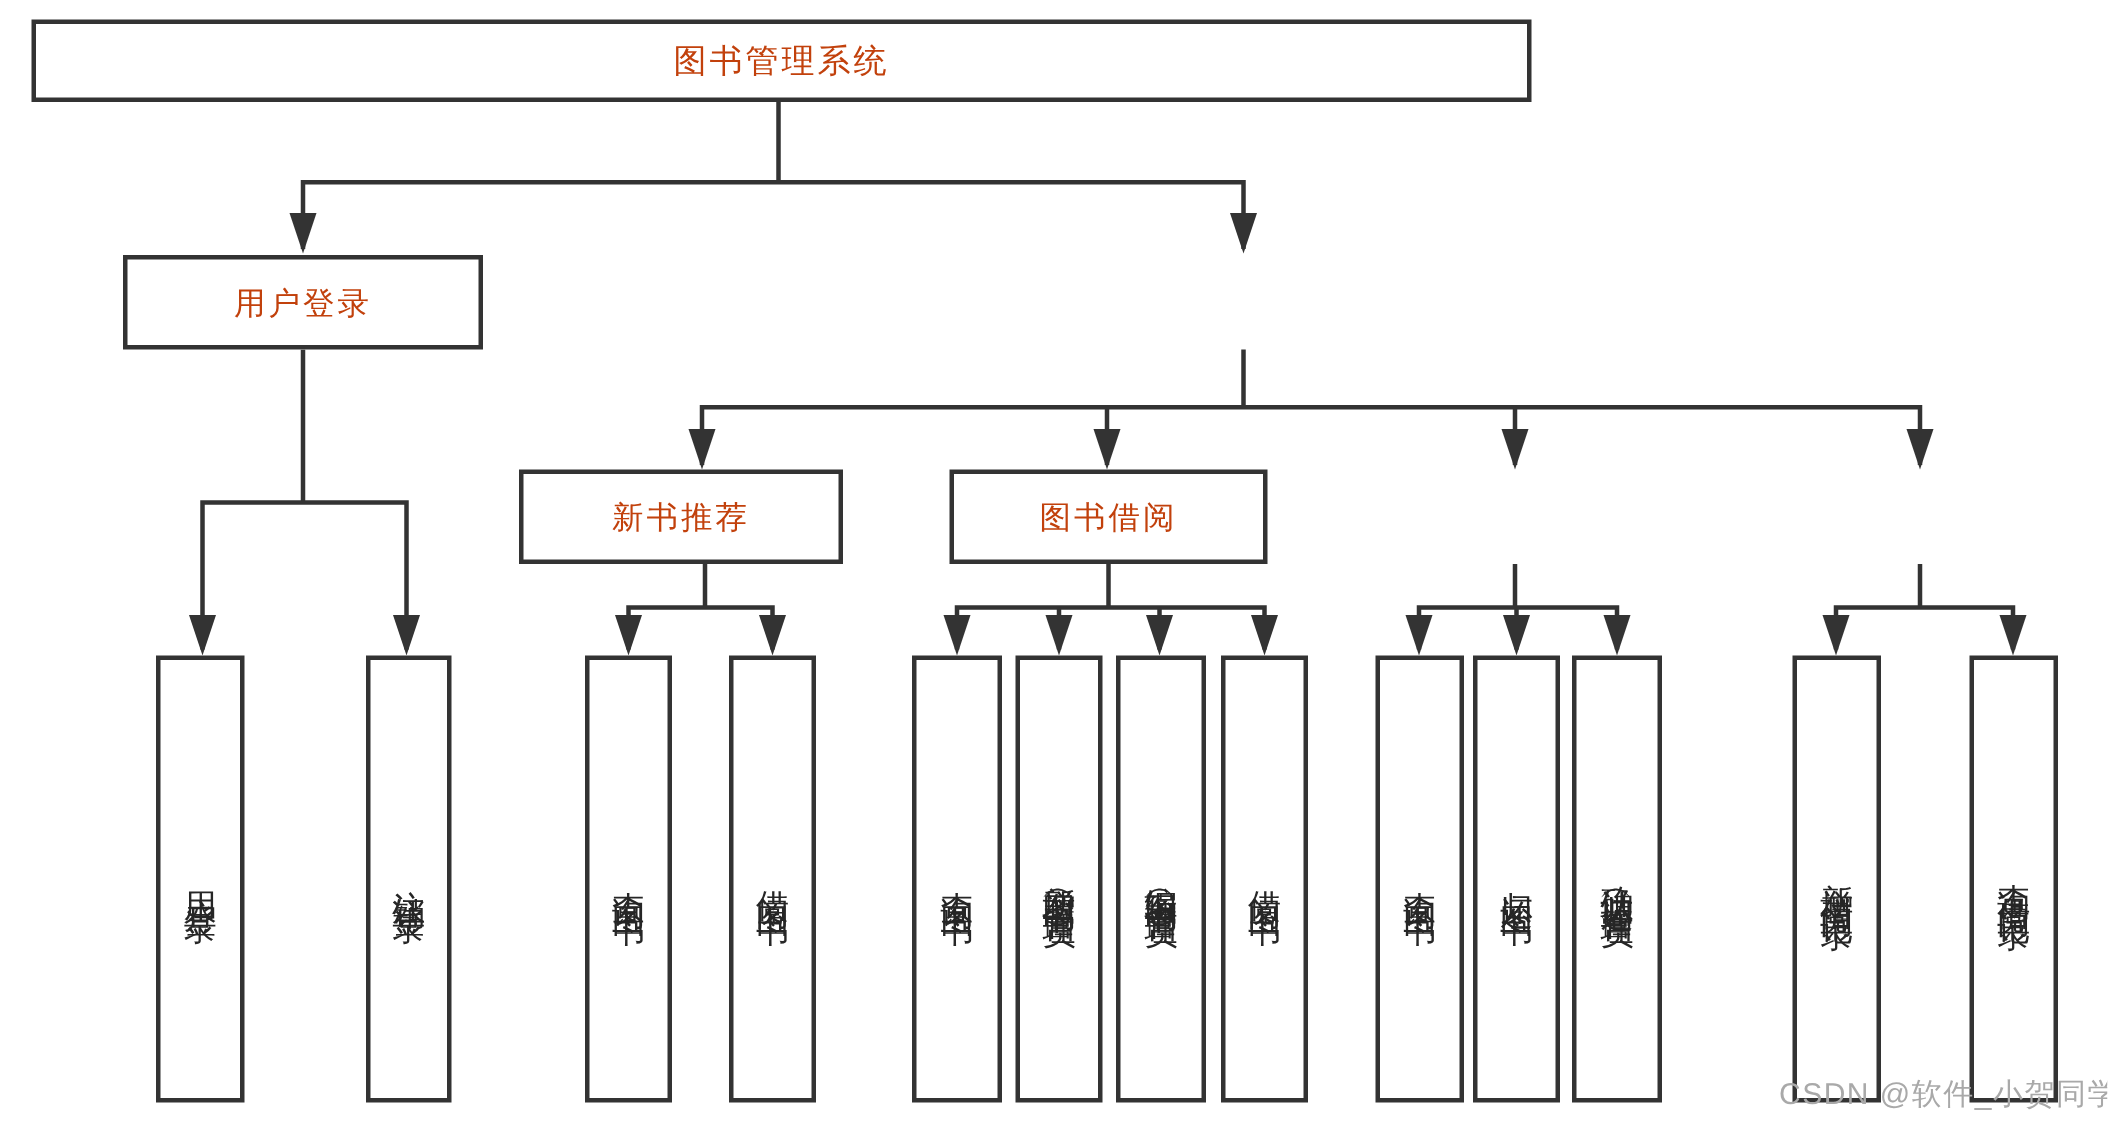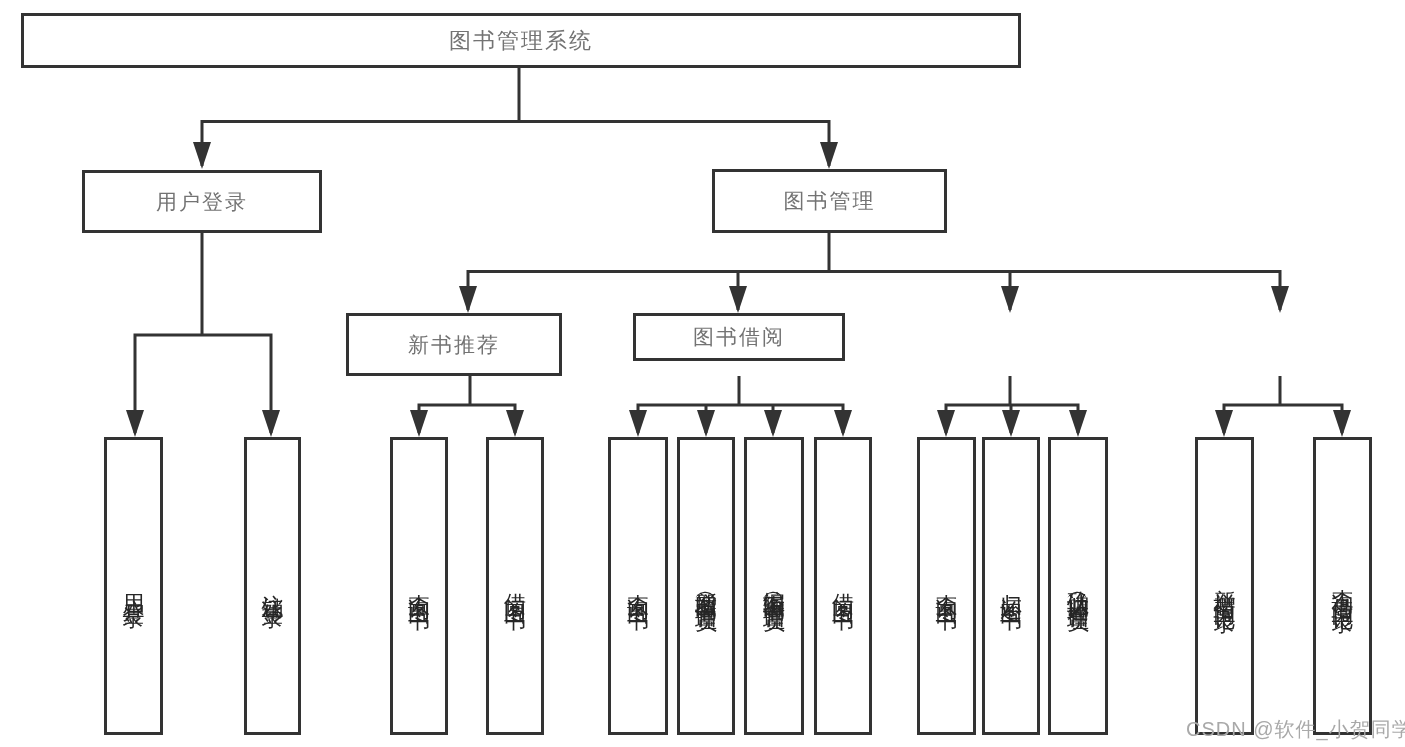--- a/index.html
+++ b/index.html
@@ -8,21 +8,21 @@
     width:1405px;height:747px;
     background:#ffffff;
     font-family:"Liberation Sans","DejaVu Sans",sans-serif;
     overflow:hidden;
   }
   svg.wires{position:absolute;left:0;top:0;}
   .hbox{
     position:absolute;box-sizing:border-box;
     border:3px solid #333333;background:#ffffff;
     display:flex;align-items:center;justify-content:center;
-    font-size:21px;color:#737373;letter-spacing:2px;white-space:nowrap;
+    font-size:21px;color:#c2410c;letter-spacing:2px;white-space:nowrap;
     z-index:2;
   }
   .hbox.root{font-size:22px;}
   .vbox{
     position:absolute;box-sizing:border-box;
     top:437px;height:298px;
     border:3px solid #333333;background:#ffffff;
     display:flex;align-items:center;justify-content:center;
     writing-mode:vertical-rl;
     font-size:22px;color:#262626;letter-spacing:5px;
@@ -76,24 +76,23 @@
       <polygon points="1002,410 1020,410 1011,437"></polygon>
       <polygon points="1069,410 1087,410 1078,437"></polygon>
       <polygon points="1215,410 1233,410 1224,437"></polygon>
       <polygon points="1333,410 1351,410 1342,437"></polygon>
     </g>
   </svg>
 
   <div class="hbox root" style="left:21px;top:13px;width:1000px;height:55px">图书管理系统</div>
 
   <div class="hbox" style="left:82px;top:170px;width:240px;height:63px">用户登录</div>
-  <div class="hbox" style="left:712px;top:169px;width:235px;height:64px">图书管理</div>
 
   <div class="hbox" style="left:346px;top:313px;width:216px;height:63px">新书推荐</div>
-  <div class="hbox" style="left:633px;top:313px;width:212px;height:48px">图书借阅</div>
+  <div class="hbox" style="left:633px;top:313px;width:212px;height:63px">图书借阅</div>
 
   <div class="vbox" style="left:104px;width:59px">用户登录</div>
   <div class="vbox" style="left:244px;width:57px">注销登录</div>
 
   <div class="vbox" style="left:390px;width:58px">查询图书</div>
   <div class="vbox" style="left:486px;width:58px">借阅图书</div>
 
   <div class="vbox" style="left:608px;width:60px">查询图书</div>
   <div class="vbox long" style="left:677px;width:58px">新增图书（管理员）</div>
   <div class="vbox long" style="left:744px;width:60px">编辑图书（管理员）</div>

